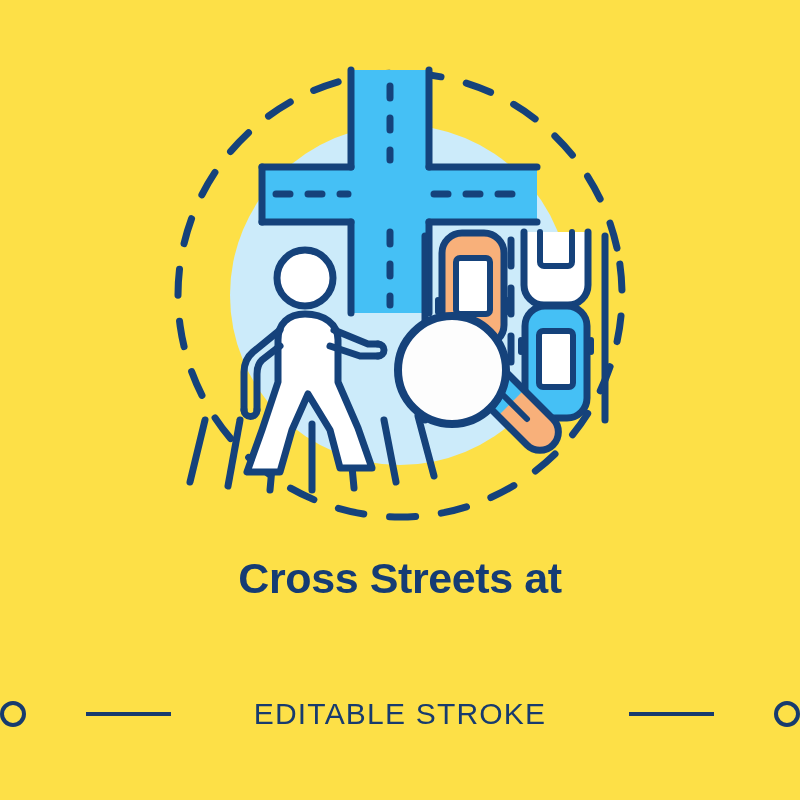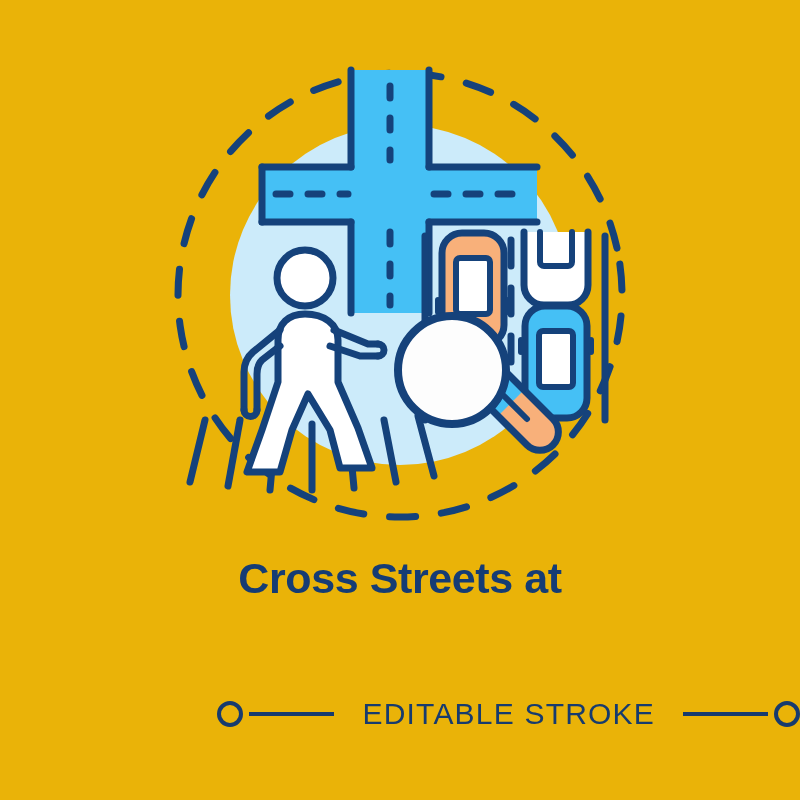--- a/index.html
+++ b/index.html
@@ -13,21 +13,21 @@
     height: 800px;
     font-family: "Liberation Sans", sans-serif;
     overflow: hidden;
     position: relative;
   }
   #card {
     position: absolute;
     inset: 0;
     width: 800px;
     height: 800px;
-    background: #eab308;
+    background: #fde047;
   }
   #illustration {
     position: absolute;
     left: 0;
     top: 0;
     width: 800px;
     height: 545px;
   }
   #illustration svg {
     display: block;
@@ -51,21 +51,21 @@
     white-space: nowrap;
   }
   #stroke-bar {
     position: absolute;
     left: 0;
     top: 690px;
     width: 800px;
     height: 48px;
     display: flex;
     align-items: center;
-    justify-content: flex-end;
+    justify-content: space-between;
     gap: 6px;
   }
   .ring {
     width: 26px;
     height: 26px;
     border: 4px solid #173B6E;
     border-radius: 50%;
     box-sizing: border-box;
     flex: 0 0 auto;
   }

